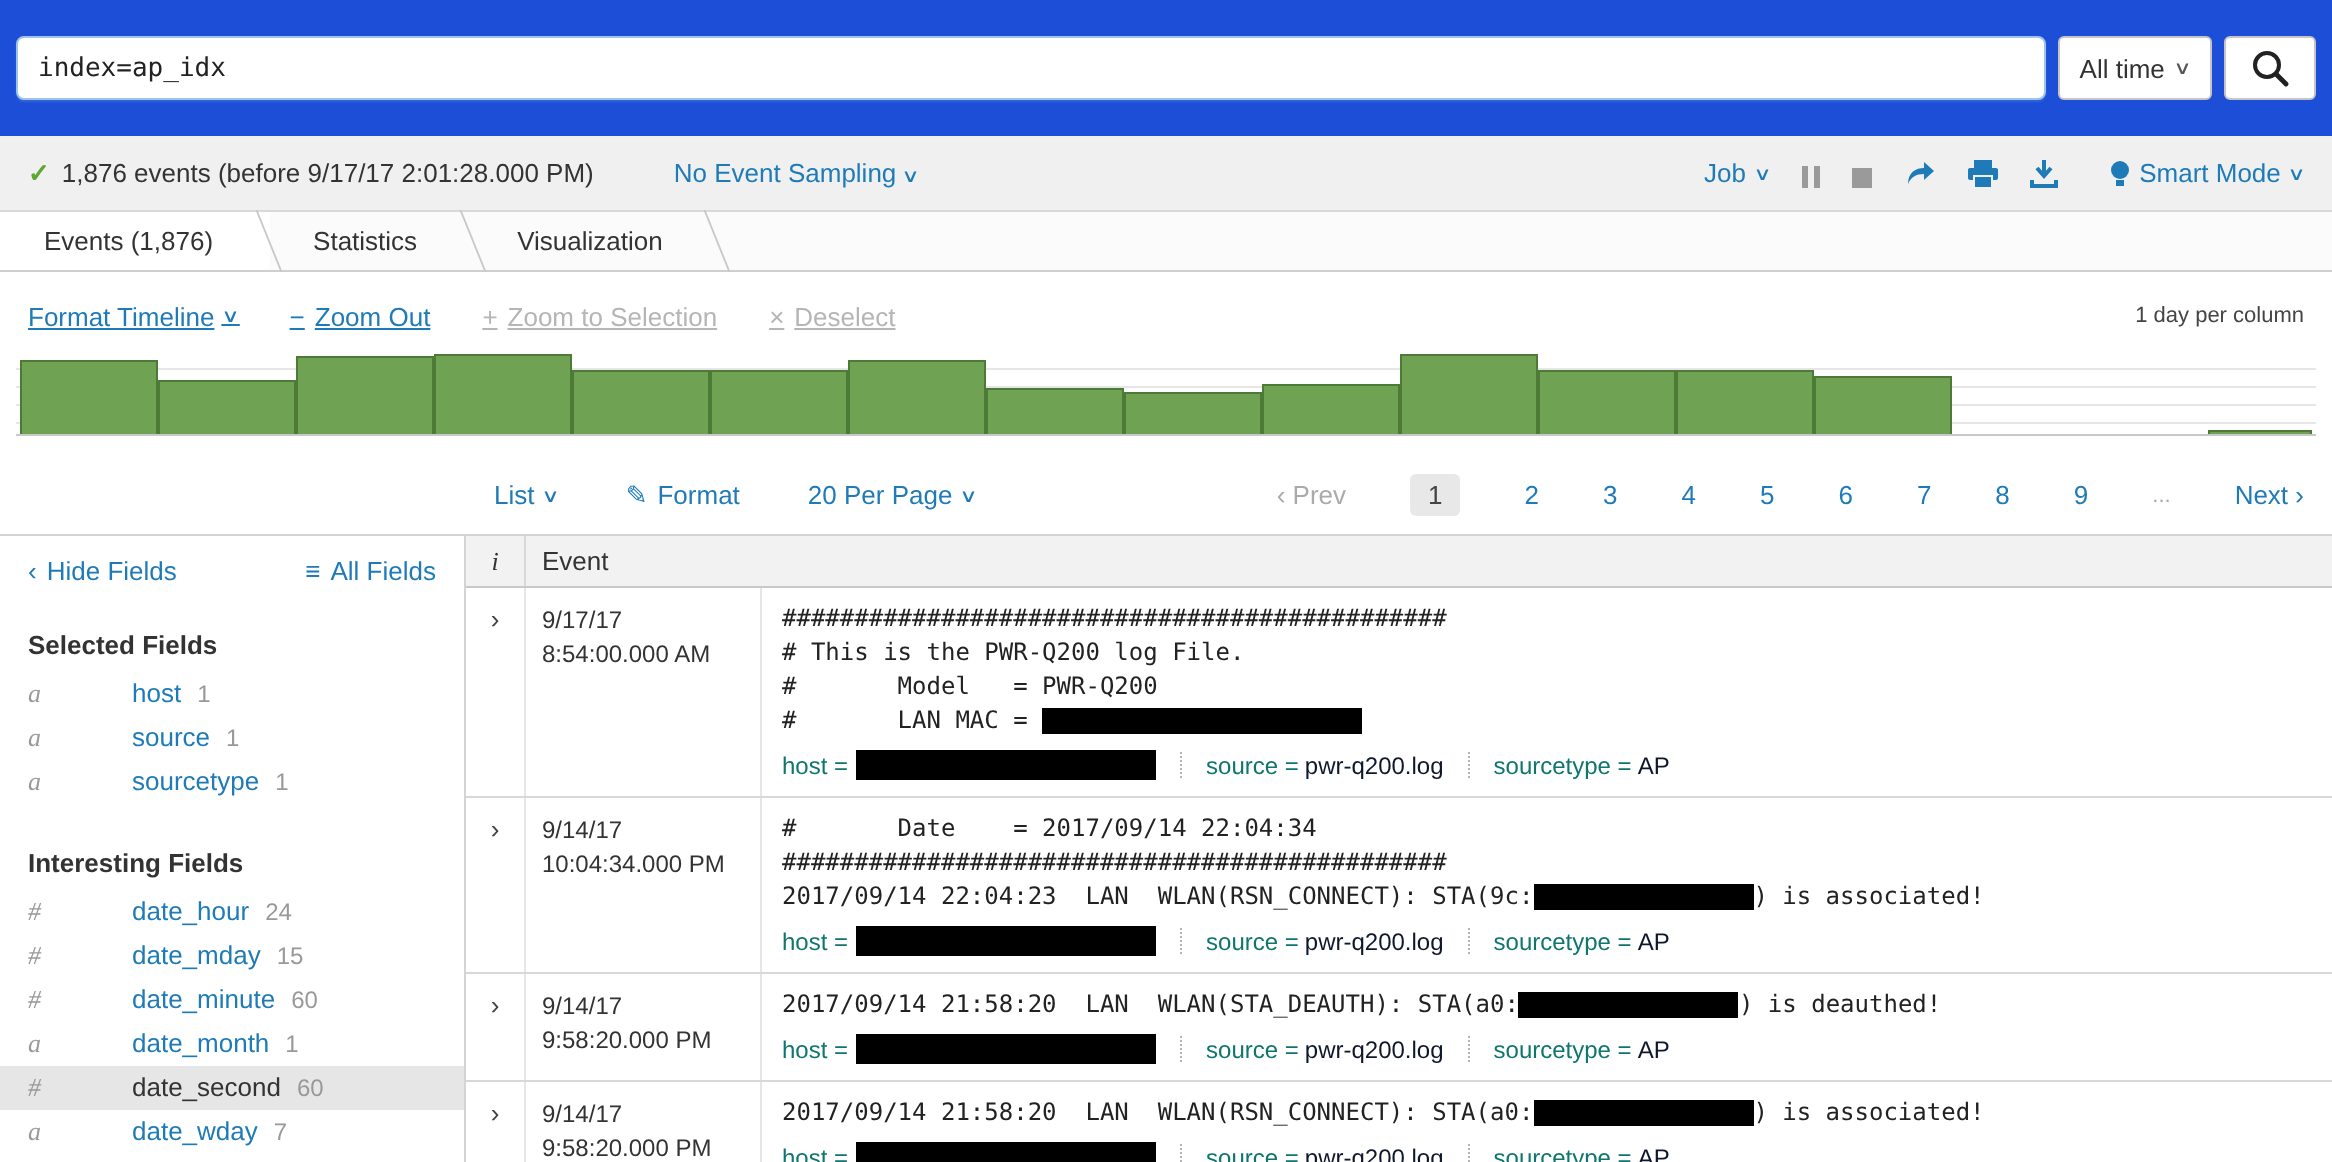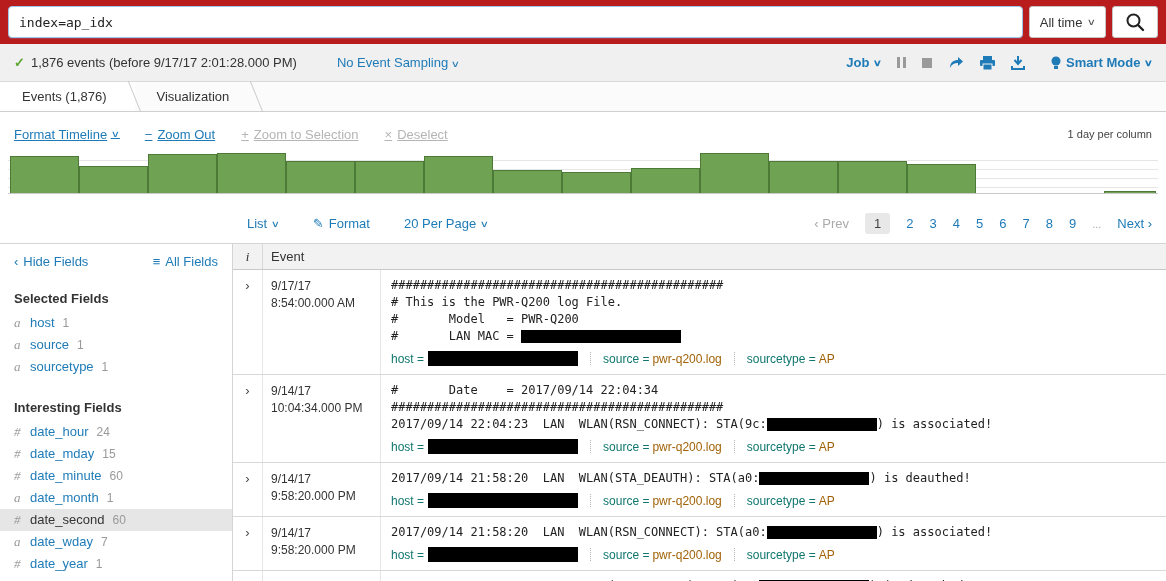--- a/index.html
+++ b/index.html
@@ -1,36 +1,36 @@
 <!DOCTYPE html>
 <html><head>
 <meta charset="utf-8">
 <style>
   * { margin:0; padding:0; box-sizing:border-box; }
   html,body { width:1166px; height:581px; overflow:hidden; background:#fff;
     font-family:"Liberation Sans", sans-serif; color:#333; }
 
   
-  .topbar { background:#b91c1c; padding:6px 8px; display:flex; align-items:center; gap:6px; }
+  .topbar { background:#1d4ed8; padding:18px 8px; display:flex; align-items:center; gap:6px; }
   .search-input { flex:1; height:32px; border:1px solid #9ec5e8; border-radius:4px;
     background:#fff; padding:0 10px; font-family:"DejaVu Sans Mono", monospace;
     font-size:13px; color:#222; outline:none; box-shadow:0 1px 1px rgba(120,170,220,.25); }
   .time-picker { height:32px; border:1px solid #c5c5c5; border-radius:3px; background:#fff;
     display:flex; align-items:center; gap:6px; padding:0 10px; font-size:13px; cursor:pointer; }
   .search-btn { height:32px; width:46px; border:1px solid #c5c5c5; border-radius:3px;
     background:#fff; display:flex; align-items:center; justify-content:center; cursor:pointer; }
   .caret { font-size:9px; color:#555; transform:scaleX(1.4); display:inline-block; }
   .caret.blue { color:#1e7bb8; }
 
   
   .statusbar { background:#f0f0f0; border-bottom:1px solid #d9d9d9; height:38px;
     display:flex; align-items:center; padding:0 14px; font-size:13px; }
   .check { color:#5da732; font-weight:bold; margin-right:6px; }
   .sampling { color:#1e7bb8; margin-left:40px; cursor:pointer; }
-  .status-right { margin-left:auto; display:flex; align-items:center; gap:16px;font-weight:bold; }
+  .status-right { margin-left:auto; display:flex; align-items:flex-end; gap:16px; }
   .job-link { color:#1e7bb8; cursor:pointer; display:flex; gap:5px; align-items:center; }
   .icon-btn { display:flex; align-items:center; cursor:pointer; }
   .pause-bars { display:flex; gap:3px; }
   .pause-bars i { width:3px; height:11px; background:#9a9a9a; display:block; }
   .stop-sq { width:10px; height:10px; background:#9a9a9a; }
   .smart { color:#1e7bb8; display:flex; align-items:center; gap:5px; cursor:pointer; margin-left:10px; }
 
   
   .tabbar { background:#fbfbfb; border-bottom:1px solid #cfcfcf; height:30px; display:flex; }
   .tab { position:relative; padding:0 28px 0 22px; display:flex; align-items:center;
@@ -50,33 +50,33 @@
   .bars { position:absolute; left:2px; bottom:0; top:0; display:flex; align-items:flex-end; }
   .bar { width:69px; background:#6fa353; border:1px solid #4e7a38; border-bottom:none; cursor:pointer; }
   .bar.tiny { position:absolute; right:2px; bottom:0; width:52px; }
 
   
   .resbar { height:40px; border-bottom:1px solid #d4d4d4; display:flex; align-items:center;
     font-size:13px; padding:0 14px 0 247px; }
   .resbar .left { display:flex; gap:34px; align-items:center; }
   .res-link { color:#1e7bb8; cursor:pointer; display:flex; align-items:center; gap:5px; }
   .pager { margin-left:auto; display:flex; align-items:center; gap:16px; }
-  .pg { color:#1e7bb8; cursor:pointer; }
+  .pg { color:#1e7bb8; cursor:pointer;margin-left:16px; }
   .pg.muted { color:#aaa; cursor:default; }
   .pg.current { background:#e8e8e8; color:#444; border-radius:3px; padding:3px 9px; }
 
   
   .content { display:flex; height:339px; }
   .sidebar { width:233px; border-right:1px solid #d4d4d4; padding-top:10px; font-size:13px; flex:none; }
   .sb-top { display:flex; justify-content:space-between; padding:0 14px; }
   .sb-link { color:#1e7bb8; cursor:pointer; display:flex; gap:5px; align-items:center; }
   .sb-head { font-weight:700; padding:0 14px; margin-top:22px; margin-bottom:6px; }
   .field-row { display:flex; align-items:baseline; gap:8px; padding:3px 14px; cursor:pointer; }
   .field-row .ft { color:#999; font-family:"Liberation Serif", serif; font-style:italic; width:8px; }
-  .field-row .fn { color:#1e7bb8; }
+  .field-row .fn { color:#1e7bb8;margin-left:36px; }
   .field-row .fc { color:#999; font-size:12px; }
   .field-row.hl { background:#e6e6e6; }
   .field-row.hl .fn { color:#333; }
 
   
   .table { flex:1; overflow:hidden; }
   .thead { display:flex; background:#f2f2f2; border-bottom:1px solid #c9c9c9; height:26px;
     align-items:center; font-size:13px; }
   .th { padding:0 8px; }
   .th-i { width:30px; font-family:"Liberation Serif", serif; font-style:italic; text-align:center;
@@ -86,21 +86,21 @@
   .cell-i { width:30px; flex:none; text-align:center; padding-top:8px; color:#444; cursor:pointer;
     border-right:1px solid #e6e6e6; font-size:13px; }
   .cell-time { width:118px; flex:none; padding:8px 8px 0 8px; font-size:12px; line-height:17px;
     border-right:1px solid #e6e6e6; }
   .cell-event { flex:1; padding:7px 8px 6px 10px; }
   .mono-line { font-family:"DejaVu Sans Mono", monospace; font-size:12px; line-height:17px;
     white-space:pre; color:#222; }
   .redact { display:inline-block; background:#000; height:13px; vertical-align:middle; }
   .evt-fields { display:flex; align-items:center; margin-top:6px; margin-bottom:2px; font-size:12px; }
   .evt-fields .lbl { color:#0f766e; }
-  .evt-fields .val { color:#a16207; margin-left:3px; }
+  .evt-fields .val { color:#0f172a; margin-left:3px; }
   .fsep { border-left:1px dotted #b5b5b5; height:13px; margin:0 12px; }
   svg.ic { display:block; }
 </style>
 </head>
 <body>
 
 <div class="topbar">
   <input class="search-input" value="index=ap_idx" style="">
   <div class="time-picker">
     <span>All time</span>
@@ -160,20 +160,23 @@
       </svg>
       <span>Smart Mode</span>
       <span class="caret blue">∨</span>
     </span>
   </div>
 </div>
 
 <div class="tabbar">
     <div class="tab active">
       <span>Events (1,876)</span>
+    </div>
+    <div class="tab">
+      <span>Statistics</span>
     </div>
     <div class="tab">
       <span>Visualization</span>
     </div>
   </div>
 
 <div class="timeline">
   <div class="tl-controls">
     <span class="tl-link">
       <span>Format Timeline</span>

